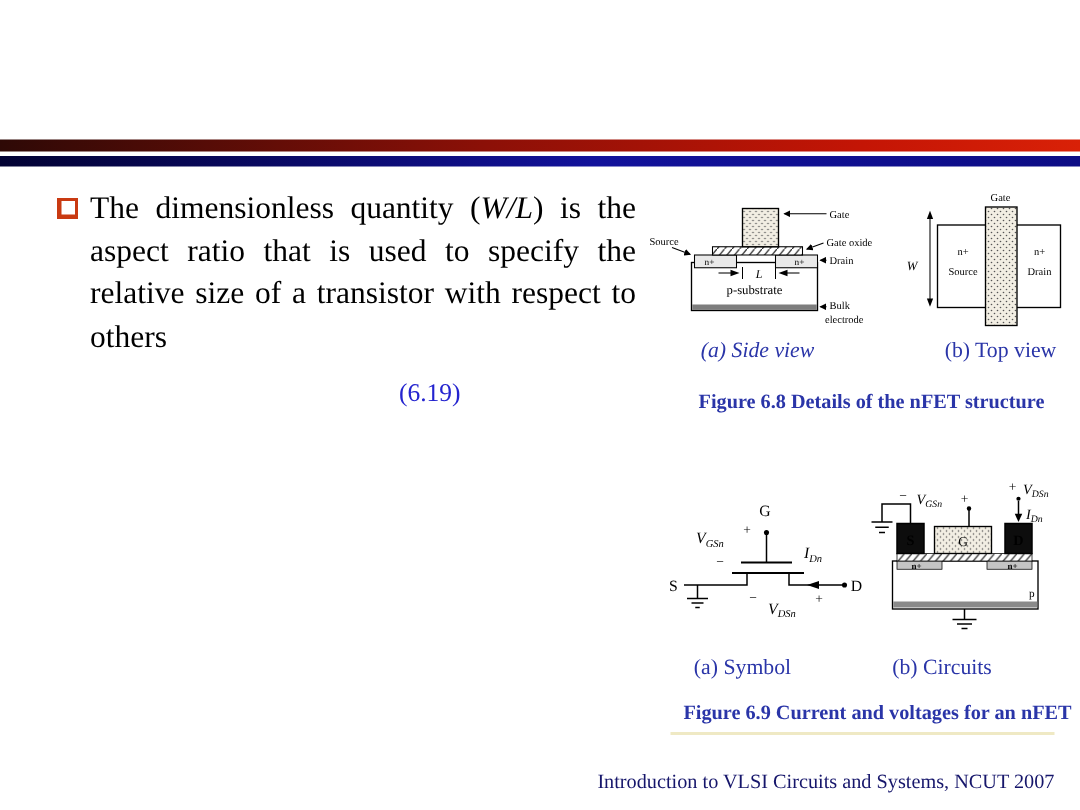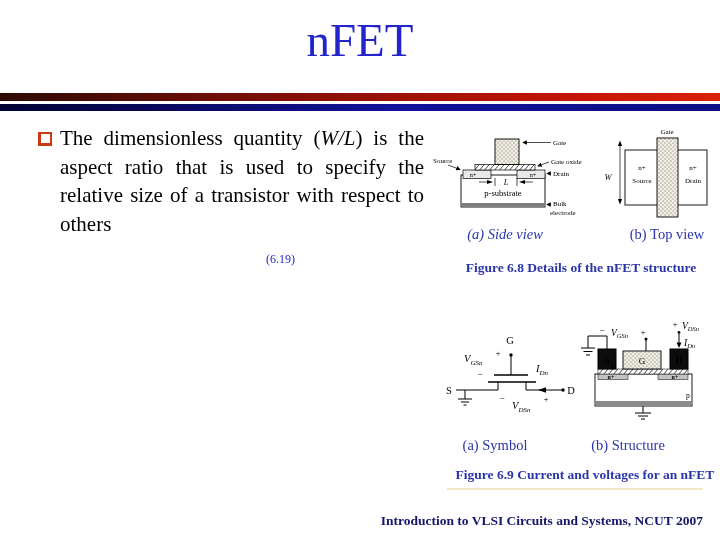--- a/index.html
+++ b/index.html
@@ -14,43 +14,42 @@
   .bullet { position:absolute; left:30px; width:364px; padding-left:30px;
             font-size:21px; line-height:28.5px; text-align:justify; }
   #bullet1 { top:124px; }
   #bullet2 { top:312px; }
   .sq { position:absolute; left:8px; top:8px; width:9px; height:9px;
         background:#fff; border:2px solid #c93a12; border-left-width:3px; border-bottom-width:3px; }
   .var { font-style:italic; }
   sub { font-size:62%; line-height:0; }
   .equations { position:absolute; left:137px; top:238px; font-size:19px;
                font-style:italic; line-height:29px; }
-  .eqnum { position:absolute; left:266px; top:252px; font-size:12px;
+  .eqnum { position:absolute; left:266px; top:252px; font-size:17px;
            color:var(--title_blue,#2424cf); }
   .figcap-small { position:absolute; font-size:14.5px; text-align:center; width:120px;
                   color:var(--caption_blue,#2a35a8); }
   .figcap { position:absolute; font-size:13.5px; font-weight:bold; text-align:center;
             color:var(--caption_blue,#2a35a8); }
-  .footer { position:absolute; right:17px; top:513px; font-size:13.5px; font-weight:bold;
+  .footer { position:absolute; right:17px; top:513px; font-size:13.5px; font-weight:normal;
             color:var(--footer_navy,#16166b); }
   .footer-line { position:absolute; left:447px; top:488px; width:256px; height:2px; background:#efe9c4; }
   svg { position:absolute; overflow:visible; }
   svg text { font-family:"Liberation Serif", serif; fill:#000; }
   .dlab { font-size:7px; }
   .dlab9 { font-size:9px; }
   .it { font-style:italic; }
   .wire { stroke:#000; stroke-width:1; fill:none; }
   .thin { stroke:#000; stroke-width:0.7; fill:none; }
 </style>
 </head>
 <body>
 
 <div class="slide">
 
-  <div class="title">nFET</div>
 
   <div class="bar-red"></div>
   <div class="bar-blue"></div>
 
   <div class="bullet" id="bullet1">
     <span class="sq"></span>
     <span>The dimensionless quantity (</span><span class="var">W/L</span><span>) is the aspect ratio that is used to specify the relative size of a transistor with respect to others</span>
   </div>
 
   <div class="eqnum">(6.19)</div>
@@ -211,19 +210,19 @@
 
     <g>
       <line class="wire" x1="65" y1="109" x2="65" y2="116"></line>
       <line class="wire" x1="57" y1="116" x2="73" y2="116"></line>
       <line class="wire" x1="60" y1="119" x2="70" y2="119"></line>
       <line class="wire" x1="63" y1="122" x2="67" y2="122"></line>
     </g>
   </svg>
 
   <div class="figcap-small" style="left:435px; top:437px;">(a) Symbol</div>
-  <div class="figcap-small" style="left:568px; top:437px;">(b) Structure</div>
+  <div class="figcap-small" style="left:568px; top:437px;">(b) Circuits</div>
   <div class="figcap" style="left:440px; top:467px; width:290px;">Figure 6.9 Current and voltages for an nFET</div>
 
   <div class="footer-line"></div>
   <div class="footer">Introduction to VLSI Circuits and Systems, NCUT  2007</div>
 
 </div>
 
 </body></html>

